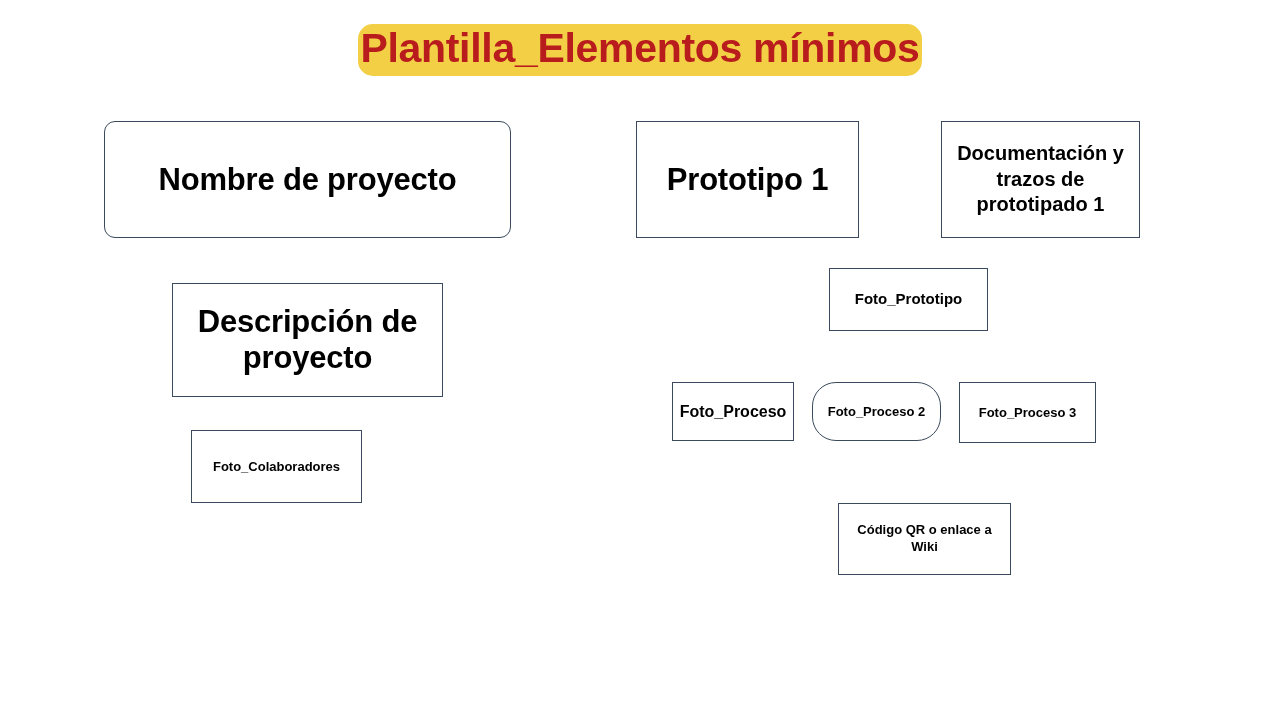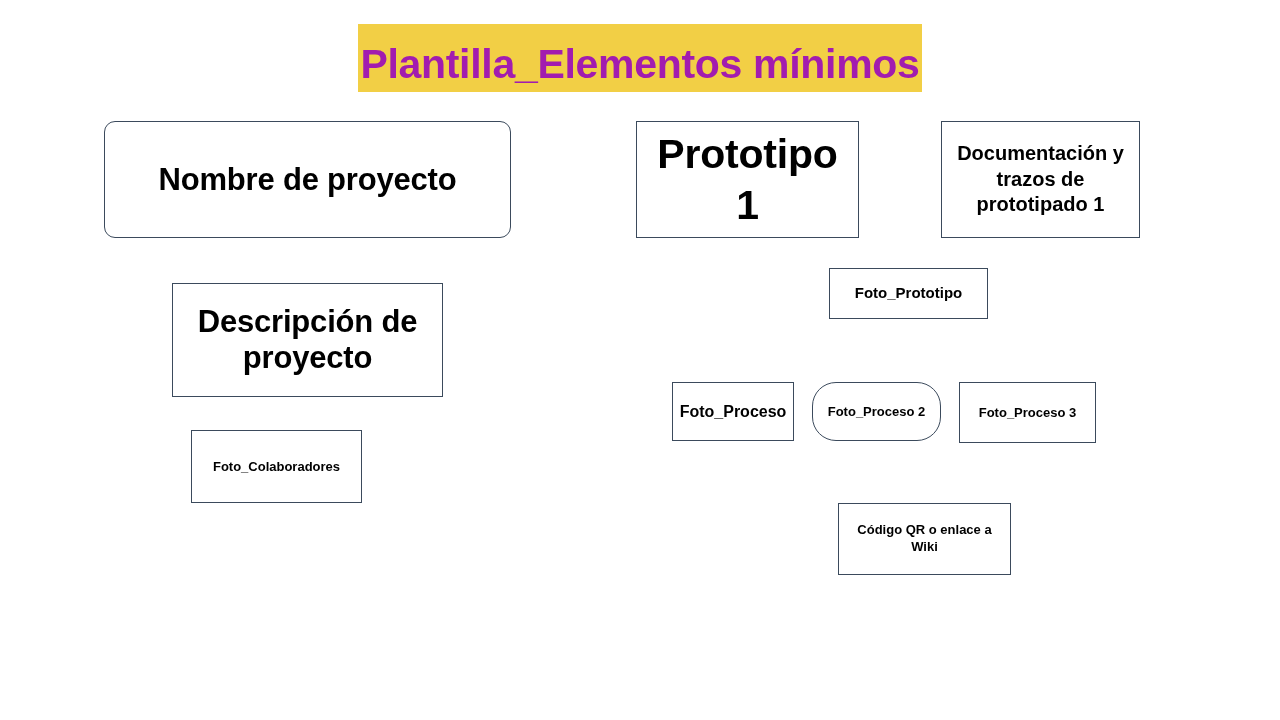--- a/index.html
+++ b/index.html
@@ -29,24 +29,25 @@
     top: 24px;
     width: 1280px;
     text-align: center;
   }
   .title-text {
     display: inline-block;
     font-size: 41px;
     font-weight: 700;
     line-height: 1.02;
     letter-spacing: -0.3px;
-    padding: 20px 2px 6px 2px;
+    padding: 4px 2px 6px 2px;
     background: #f2cf45;
-    color: #a21caf;
+    color: #b91c1c;
     white-space: nowrap;
+    border-radius: 15px;
   }
 
   
   .node {
     position: absolute;
     box-sizing: border-box;
     background: #ffffff;
     border: 1px solid #3b4a5c;
     display: flex;
     align-items: center;
@@ -60,37 +61,37 @@
 
   
   .n-nombre {
     left: 104px;  top: 121px;  width: 407px;  height: 117px;
     font-size: 31px;
     letter-spacing: -0.2px;
     border-radius: 11px;
   }
   .n-prototipo {
     left: 636px;  top: 121px;  width: 223px;  height: 117px;
-    font-size: 41px;
+    font-size: 31px;
     letter-spacing: -0.2px;
   }
   .n-documentacion {
     left: 941px;  top: 121px;  width: 199px;  height: 117px;
     font-size: 20px;
     padding: 2px 0;
     line-height: 1.28;
   }
   .n-descripcion {
     left: 172px;  top: 283px;  width: 271px;  height: 114px;
     font-size: 31px;
     letter-spacing: -0.2px;
     line-height: 1.16;
   }
   .n-foto-prototipo {
-    left: 829px;  top: 268px;  width: 159px;  height: 51px;
+    left: 829px;  top: 268px;  width: 159px;  height: 63px;
     font-size: 15px;
     justify-content: center;
   }
   .n-foto-colaboradores {
     left: 191px;  top: 430px;  width: 171px;  height: 73px;
     font-size: 13px;
   }
   .n-proceso-1 {
     left: 672px;  top: 382px;  width: 122px;  height: 59px;
     font-size: 16px;

